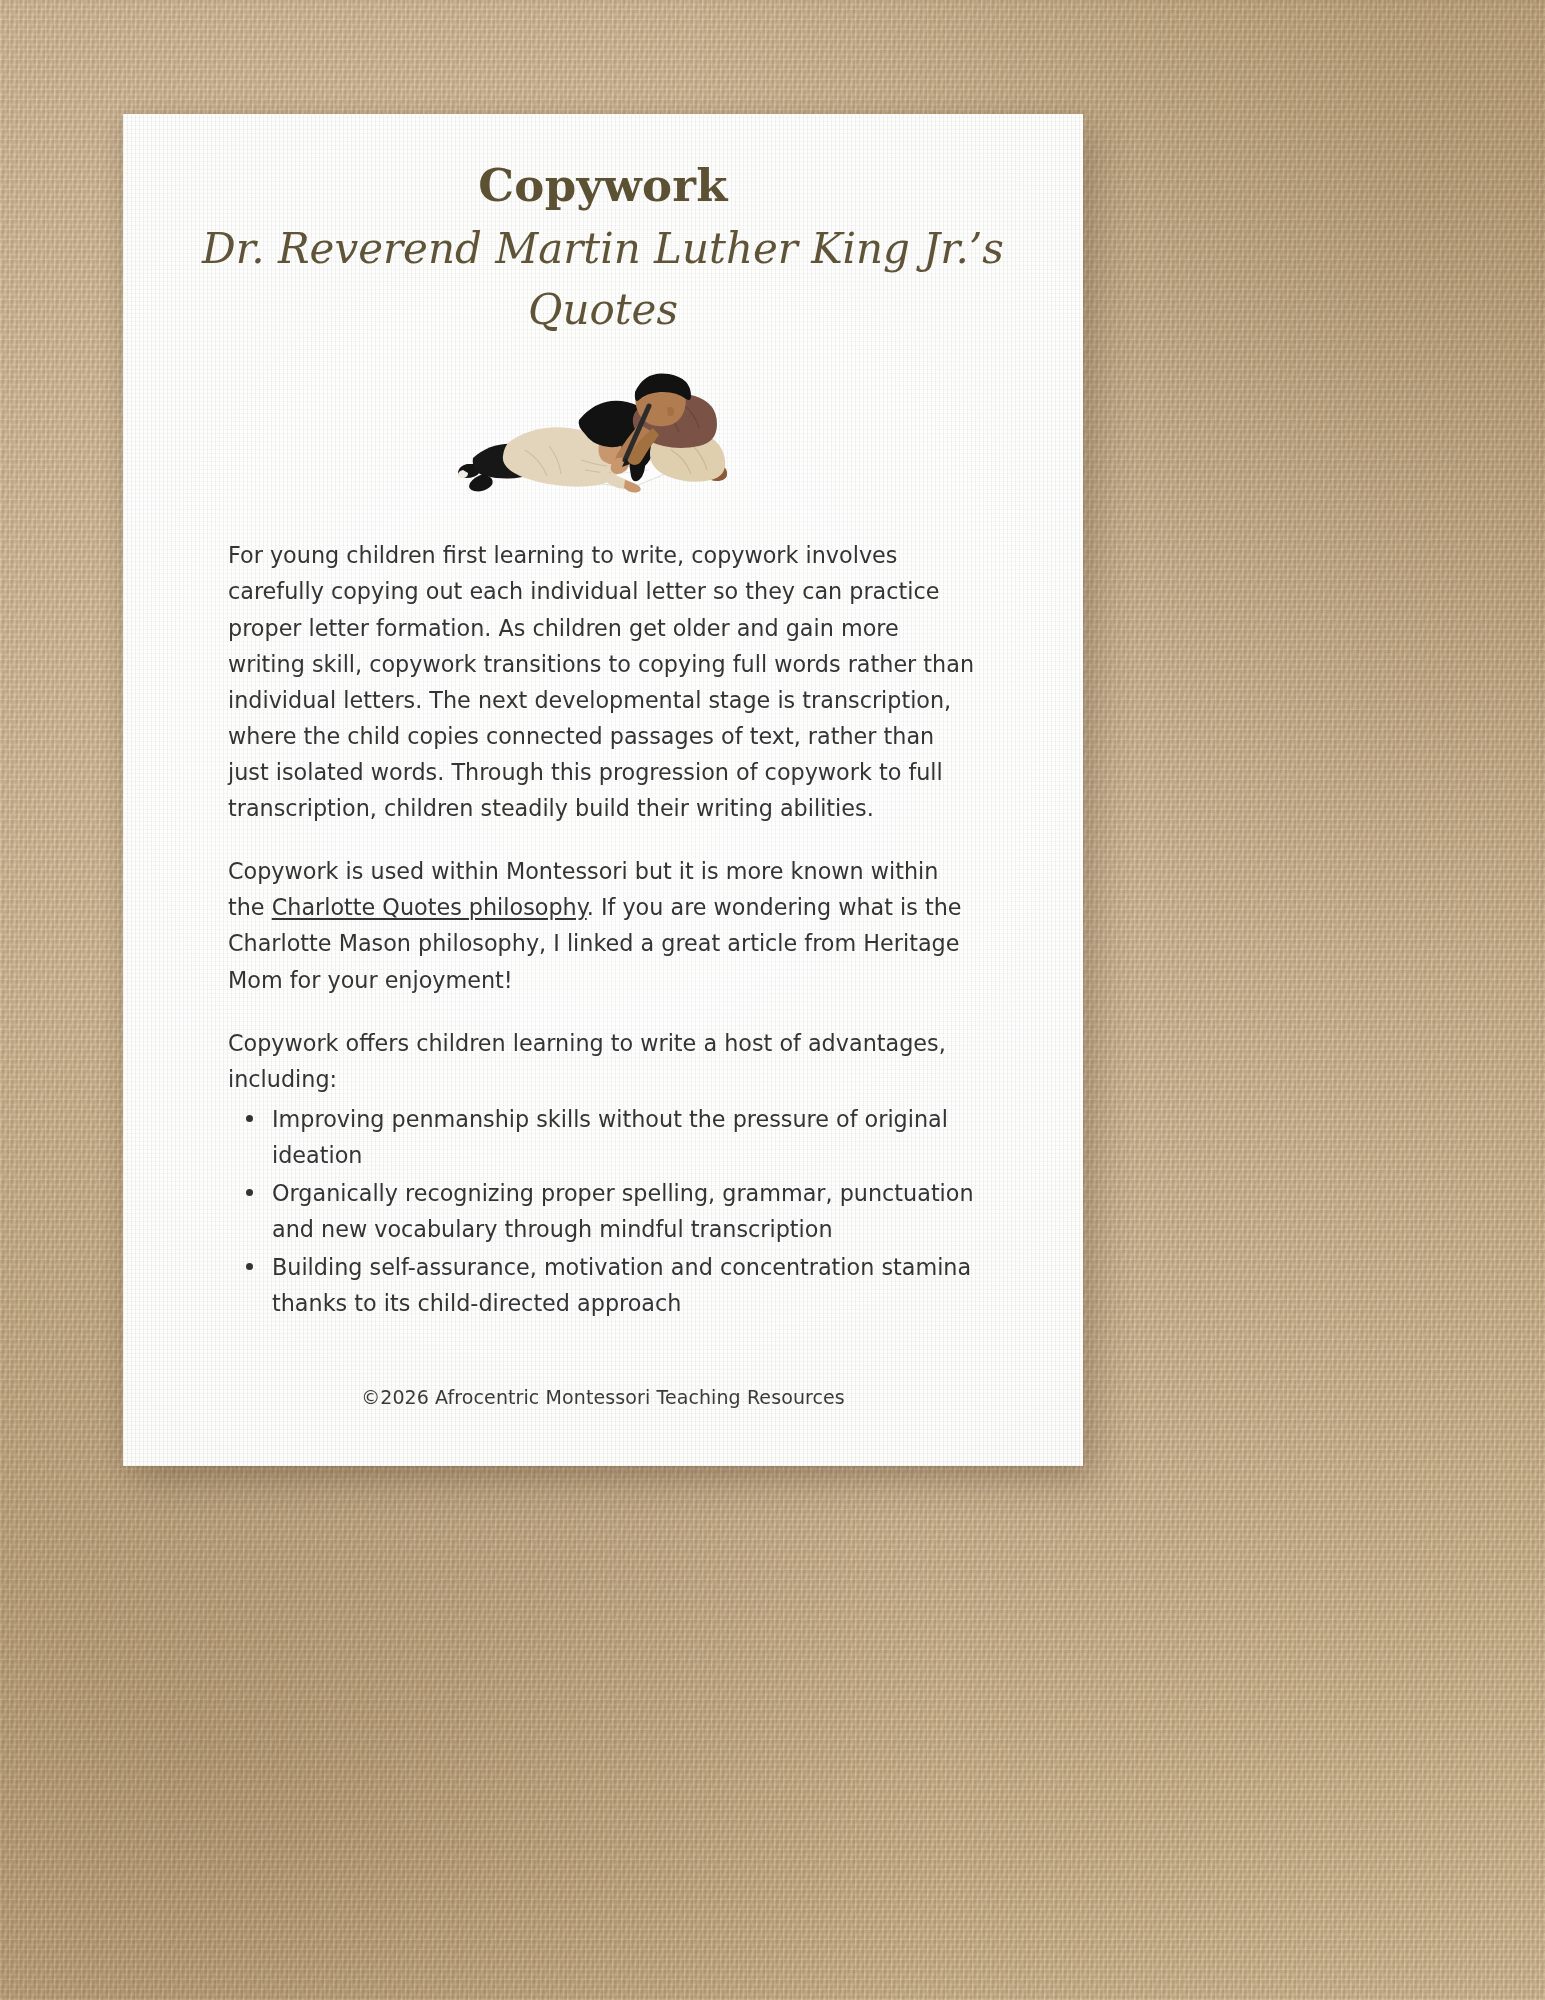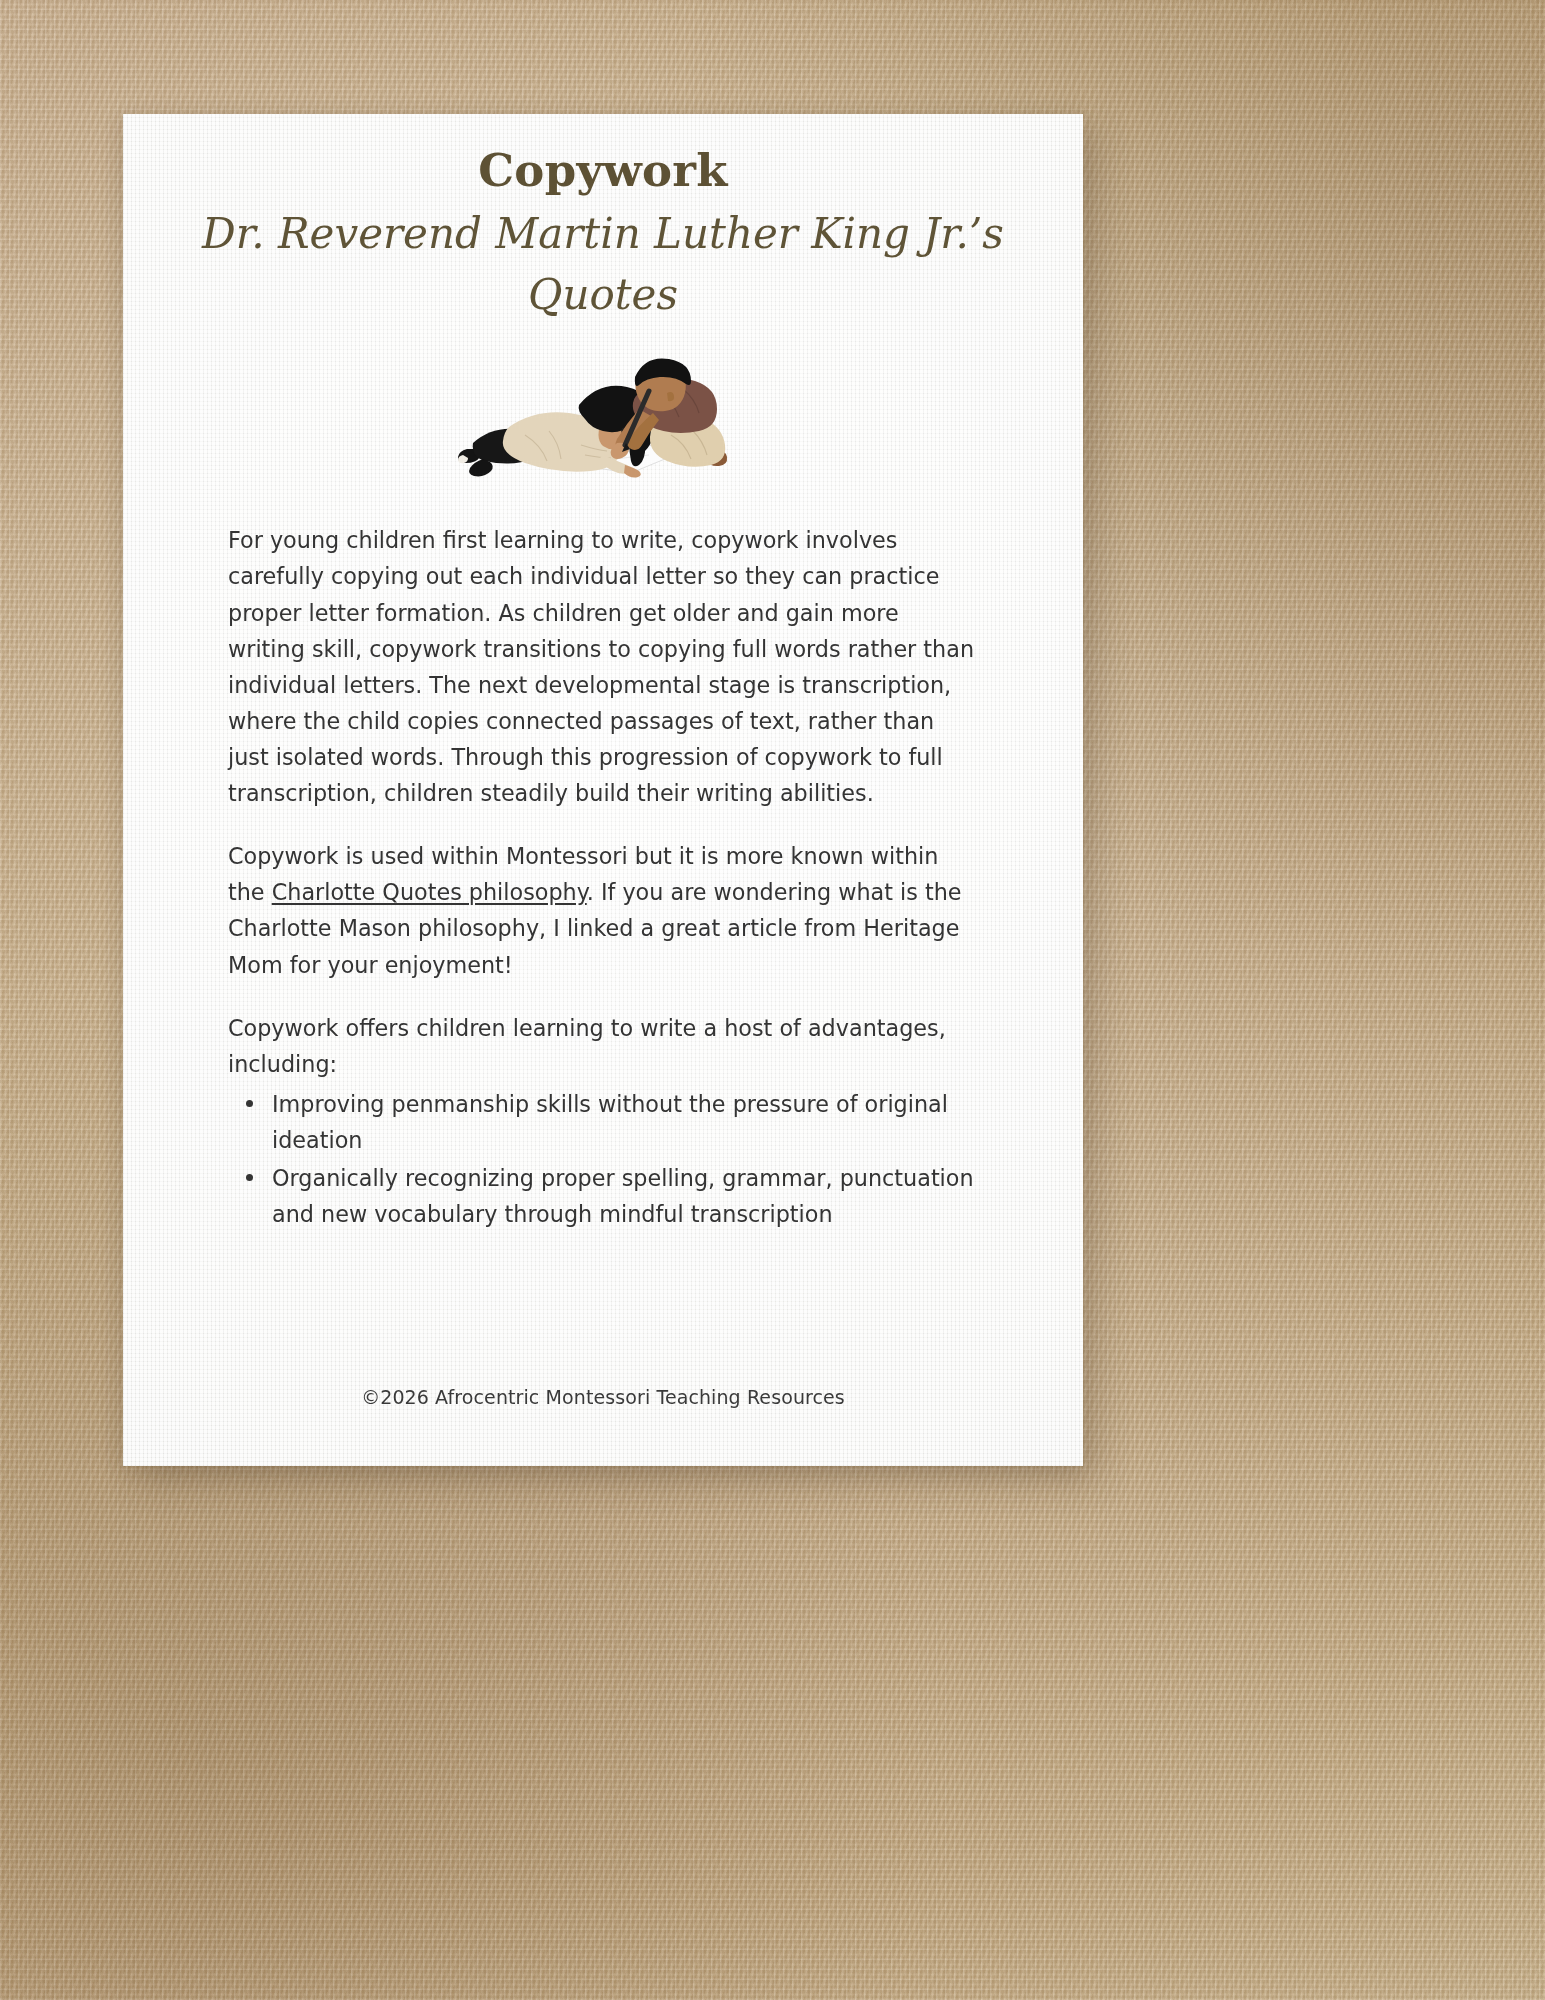--- a/index.html
+++ b/index.html
@@ -79,21 +79,21 @@
         rgba(255,255,255,0.5) 4px),
       radial-gradient(ellipse 120% 90% at 50% 45%, #fdfdfc 0%, #f2f2ef 75%, #ececeA 100%);
     box-shadow:
       0 0 0 1px rgba(120,100,70,0.06),
       14px 16px 34px rgba(70,52,30,0.22),
       -4px 4px 18px rgba(70,52,30,0.10);
     overflow: hidden;
   }
 
   
-  .head-block { padding-top: 32px; text-align: center; }
+  .head-block { padding-top: 47px; text-align: center; }
 
   .doc-title {
     font-family: "DejaVu Serif", serif;
     font-weight: 700;
     font-size: 45px;
     letter-spacing: 0.3px;
     color: #5d5134;
     line-height: 1.12;
   }
 
@@ -260,19 +260,23 @@
 
     <ul class="advantages">
       <li>
         <span class="bullet-dot"></span>
         <span>Improving penmanship skills without the pressure of original ideation</span>
       </li>
       <li>
         <span class="bullet-dot"></span>
         <span>Organically recognizing proper spelling, grammar, punctuation and new vocabulary through mindful transcription</span>
       </li>
+      <li>
+        <span class="bullet-dot"></span>
+        <span>Building self-assurance, motivation and concentration stamina thanks to its child-directed approach</span>
+      </li>
     </ul>
 
   </div>
 
   <div class="sheet-footer">©2026 Afrocentric Montessori Teaching Resources</div>
 
 </div>
 
 </body></html>

